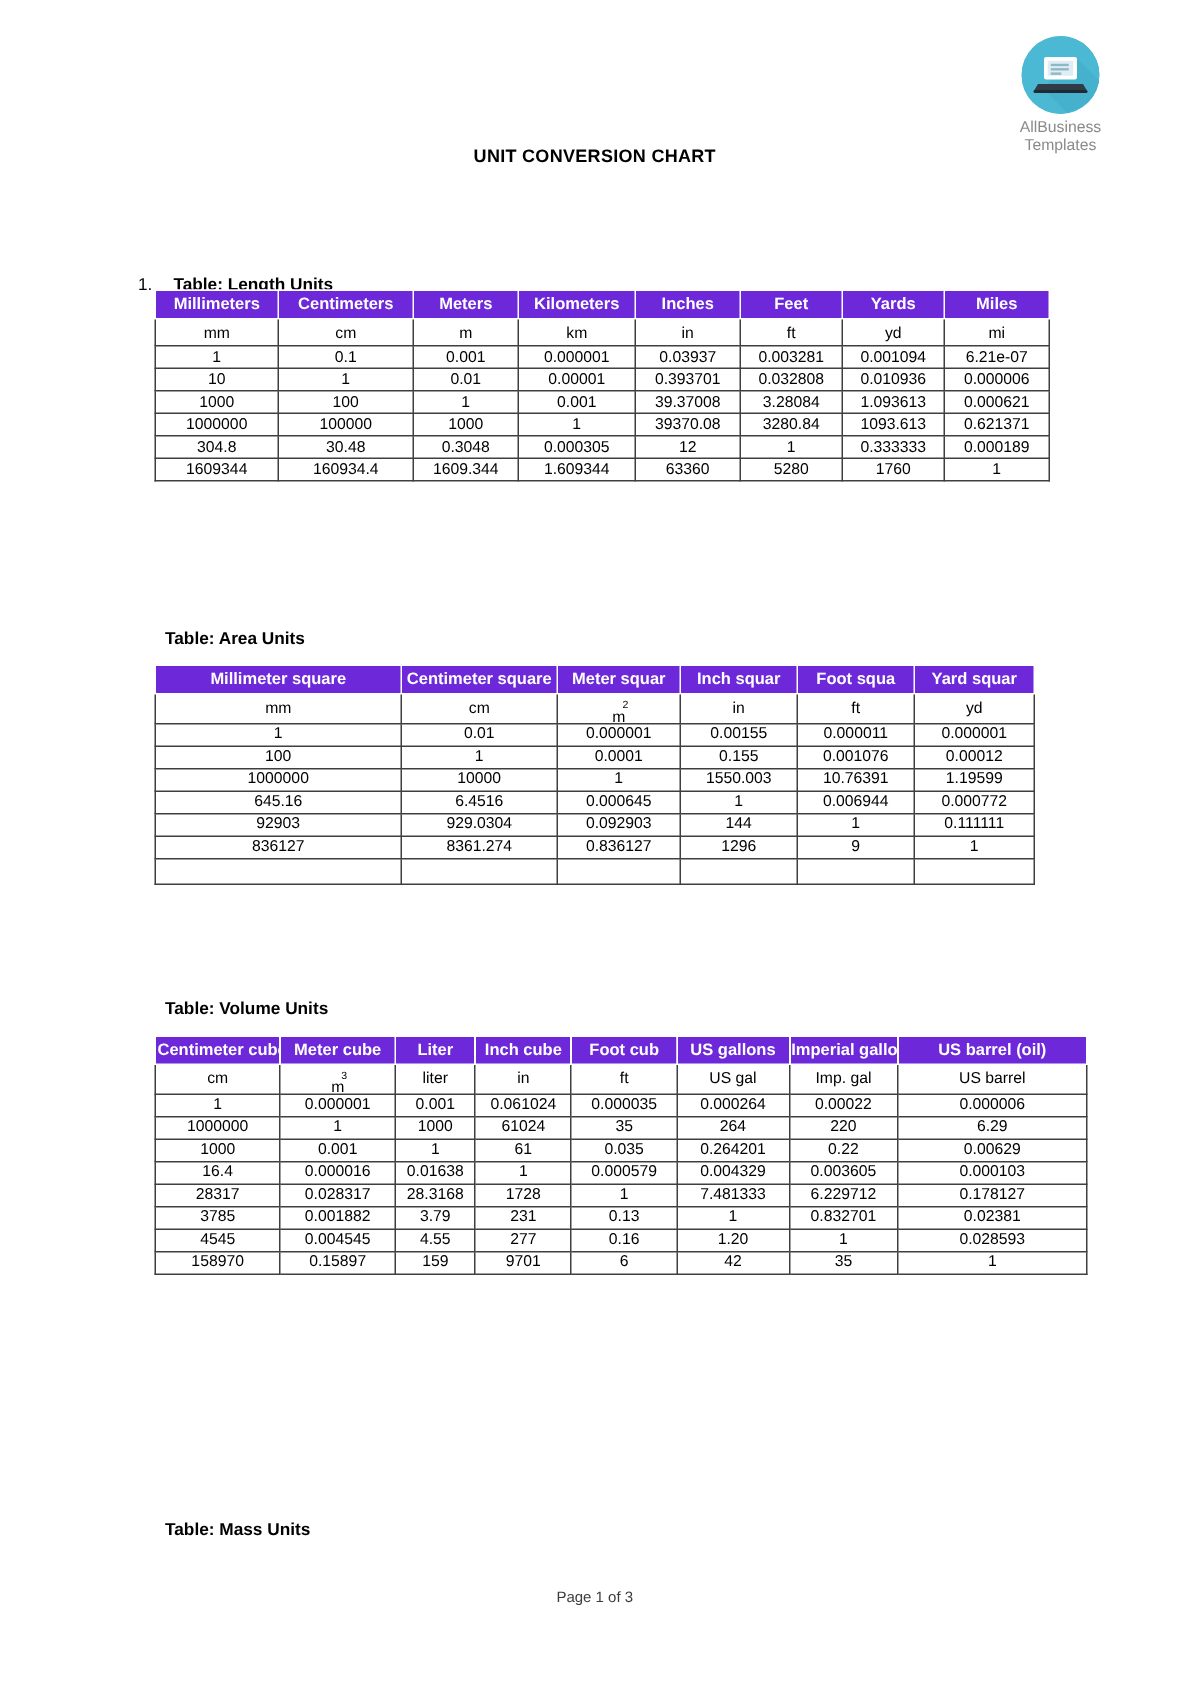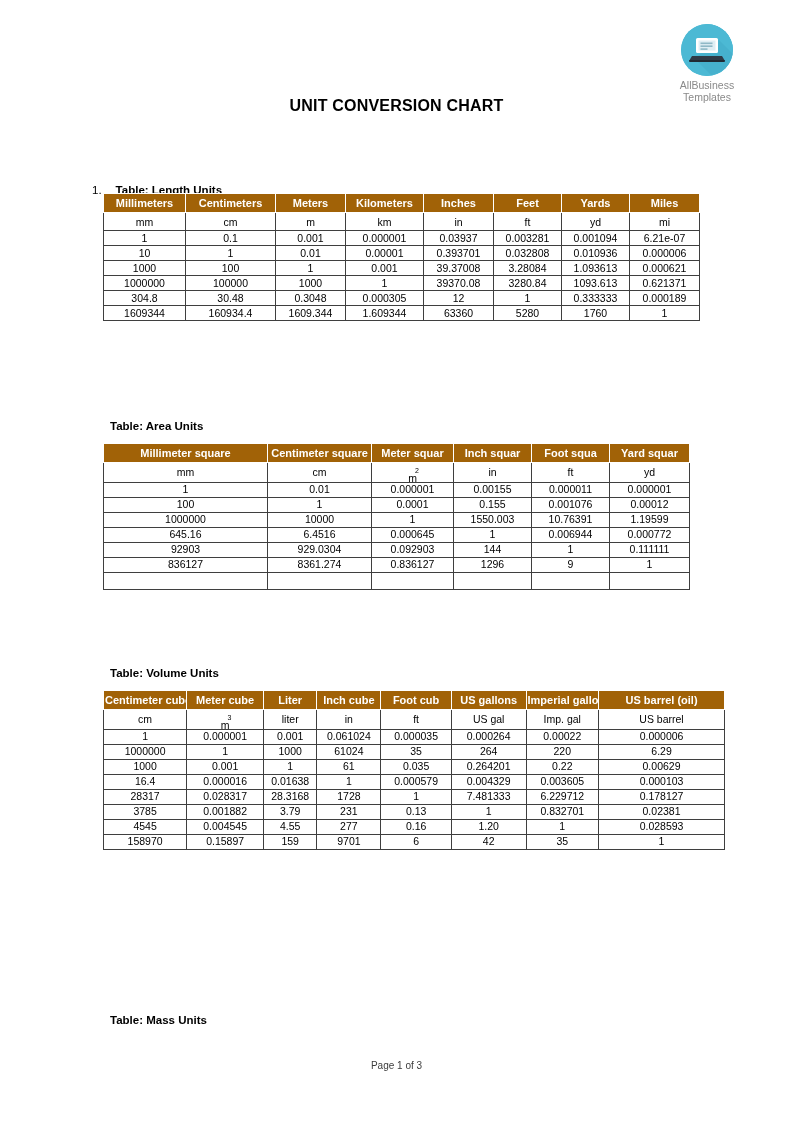--- a/index.html
+++ b/index.html
@@ -48,21 +48,21 @@
     font-family: Liberation Sans, sans-serif;
   }
 
   
   .doc-title {
     position: absolute;
     top: 97px;
     left: 0;
     width: 793px;
     text-align: center;
-    font-size: 16px;
+    font-size: 12px;
     font-weight: bold;
     letter-spacing: 0.2px;
   }
 
   
   .sec-head {
     position: absolute;
     font-size: 11.5px;
     font-weight: bold;
   }
@@ -86,21 +86,21 @@
   table.conv th, table.conv td {
     border: 1px solid #3f3f3f;
     text-align: center;
     padding: 0;
     line-height: 13px;
     height: 14px;
     overflow: hidden;
     white-space: nowrap;
   }
   table.conv th {
-    background: #a16207;
+    background: #6d28d9;
     color: #ffffff;
     font-weight: bold;
     font-size: 11px;
     line-height: 13px;
     padding: 2px 1px;
     border-color: #ffffff;
   }
   table.conv tr.unitrow td {
     font-size: 10.5px;
     height: 17px;

